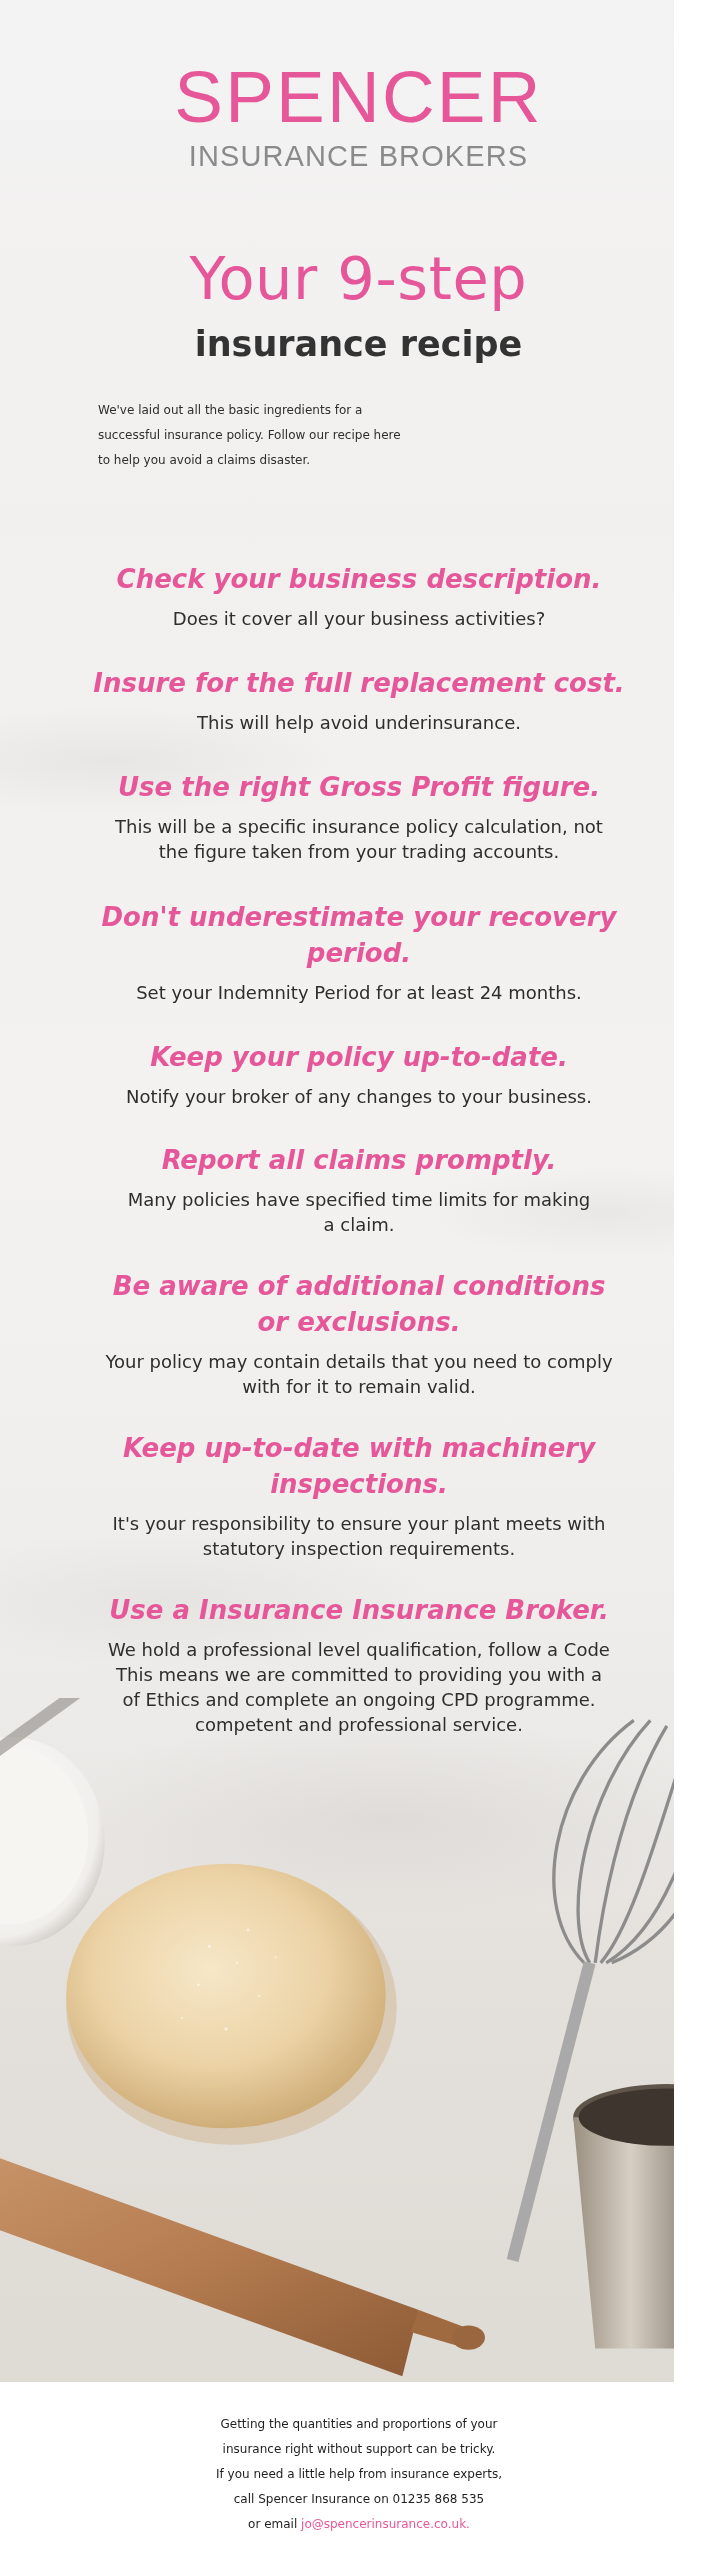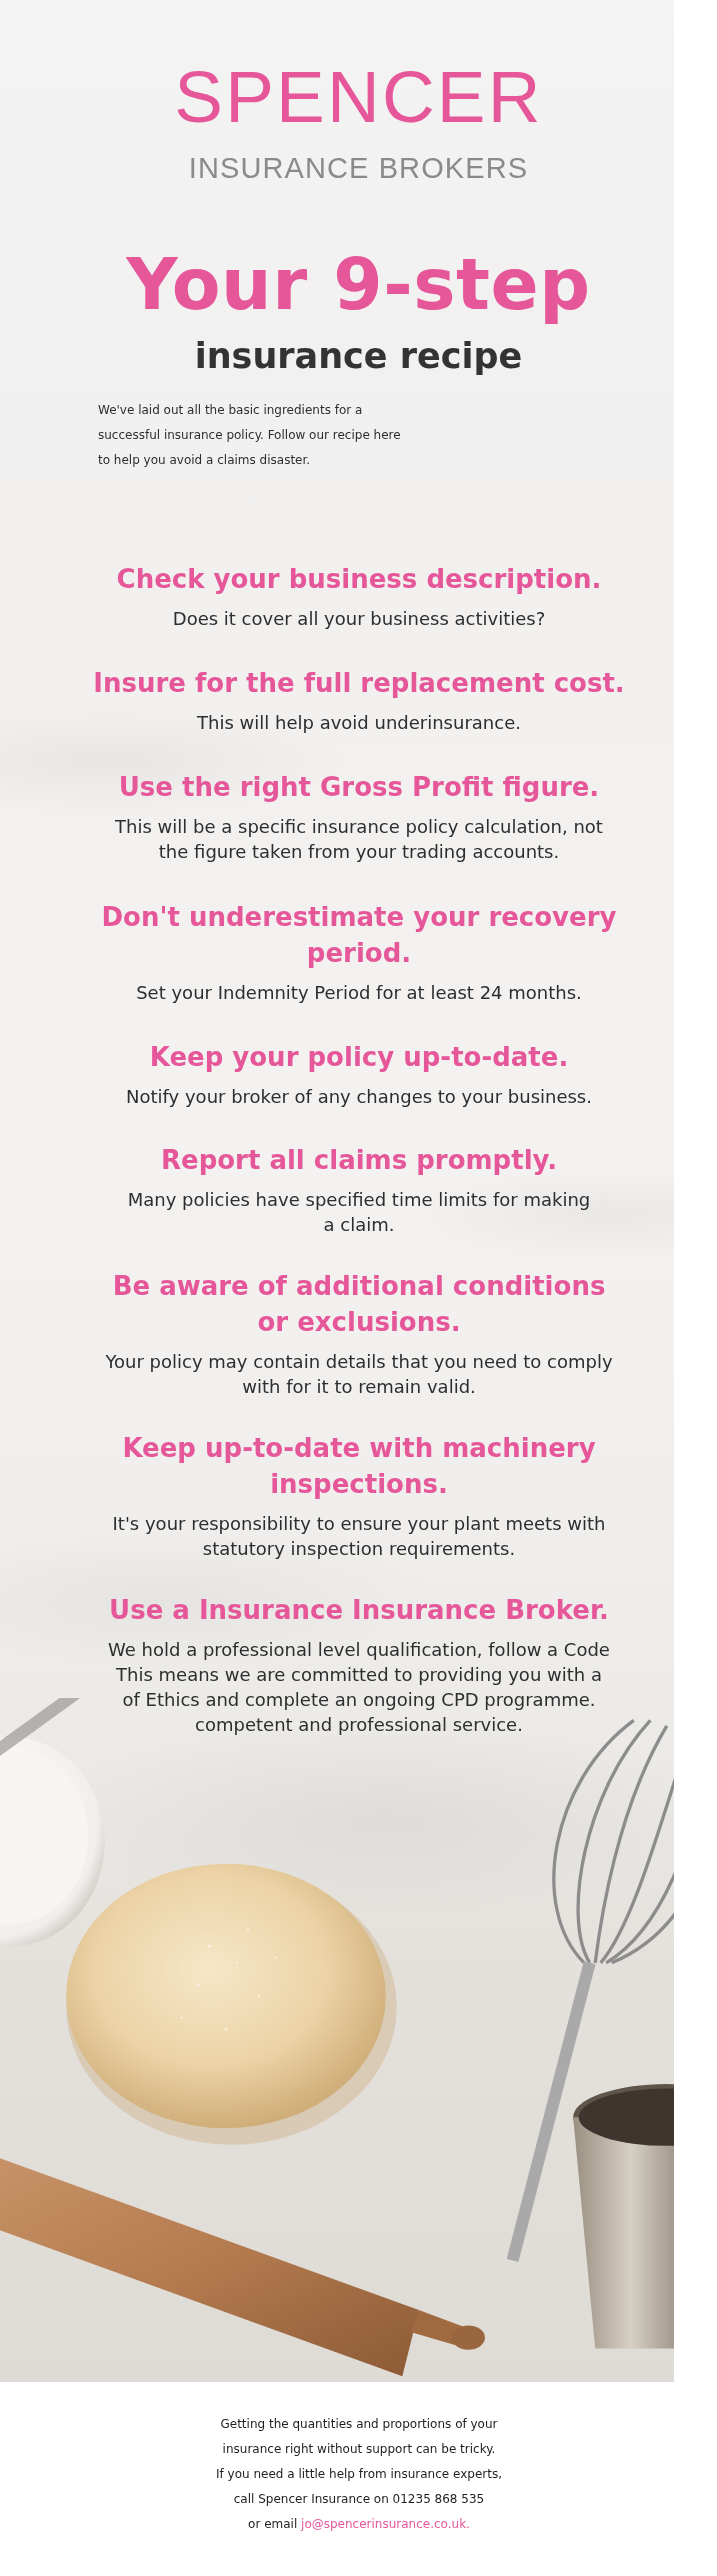--- a/index.html
+++ b/index.html
@@ -20,42 +20,42 @@
         radial-gradient(ellipse 276px 66px at 607px 1213px, rgba(205,203,200,0.25), transparent 70%),
         radial-gradient(ellipse 386px 99px at 165px 1599px, rgba(210,208,205,0.3), transparent 70%),
         radial-gradient(ellipse 496px 143px at 386px 1820px, rgba(200,197,193,0.35), transparent 70%);
     }
     .logo { position: absolute; top: 60px; left: 0; width: 717px; text-align: center; }
     .logo-name {
       font-family: "Liberation Sans", sans-serif;
       font-size: 73px; letter-spacing: 2.2px; color: #e6579a; line-height: 1; font-weight: 400;
     }
     .logo-sub {
-      margin-top: 21px;
+      margin-top: 9px;
       font-family: "Liberation Sans", sans-serif;
       font-size: 29px; letter-spacing: 1.1px; color: #8a8a8a; line-height: 1;
     }
     .title { position: absolute; top: 249px; left: 0; width: 717px; text-align: center; }
     .title-main {
-      font-family: "DejaVu Sans", sans-serif; font-weight: 700;
-      font-size: 71px; color: #e6579a; line-height: 1; letter-spacing: 0.6px;
+      font-family: "DejaVu Sans", sans-serif; font-weight: 400;
+      font-size: 59px; color: #e6579a; line-height: 1; letter-spacing: 0.6px;
     }
     .title-sub {
       margin-top: 19px;
       font-family: "DejaVu Sans", sans-serif; font-weight: 700;
       font-size: 35px; color: #333333; line-height: 1;
     }
     .intro {
       position: absolute; top: 398px; left: 98px; width: 552px; text-align: left;
       font-size: 12px; line-height: 25px; color: #2e2e2e;
     }
     .step { position: absolute; left: 72px; width: 574px; text-align: center; }
     .step-heading {
       font-family: "DejaVu Sans", sans-serif; font-weight: 700;
-      font-size: 26px; line-height: 36px; color: #e6579a;
+      font-size: 26px; line-height: 36px; color: #e6579a; font-style: italic;
     }
     .step-body {
       margin-top: 8.8px;
       font-size: 18px; line-height: 25px; color: #2e2e2e;
     }
     .footer {
       position: absolute; top: 2382px; left: 0; width: 717px; height: 194px; background: #ffffff;
     }
     .footer-text {
       position: absolute; top: 30px; left: 83px; width: 552px; text-align: center;

